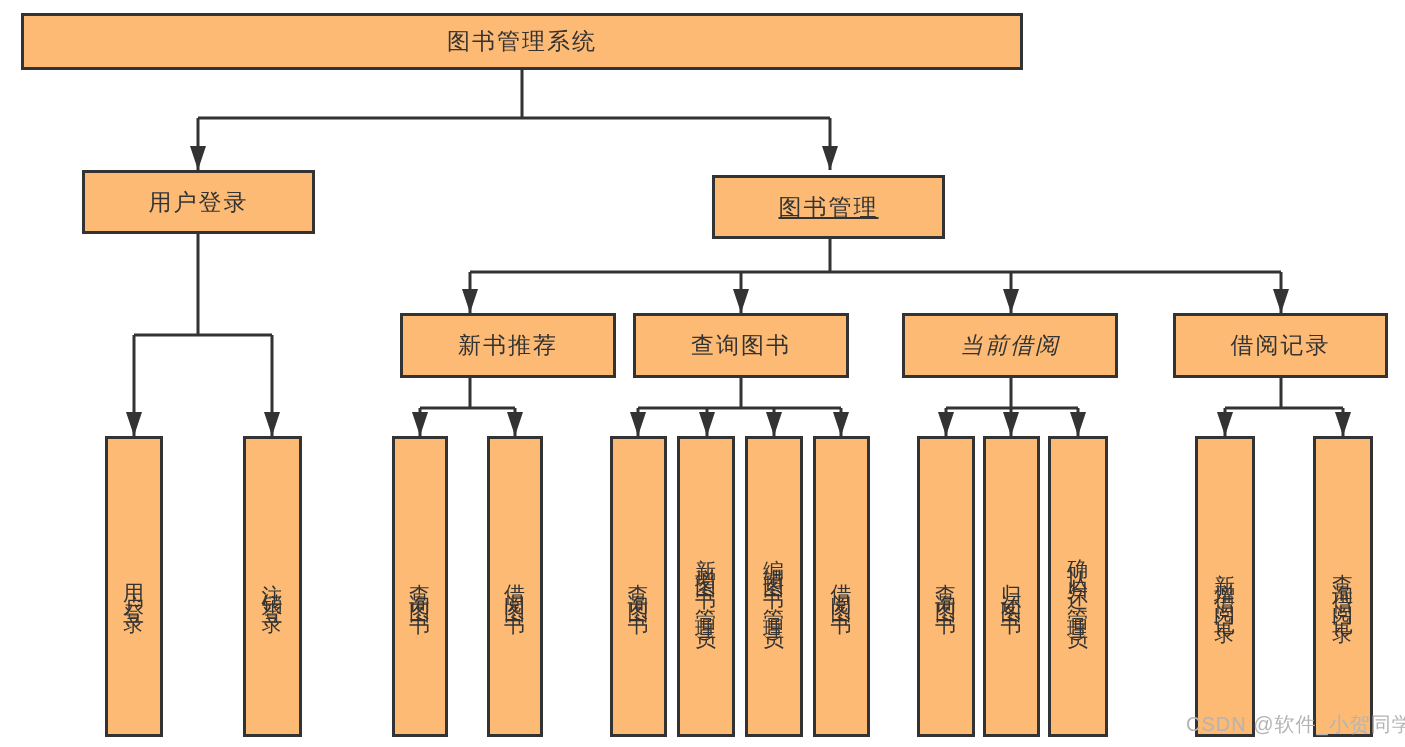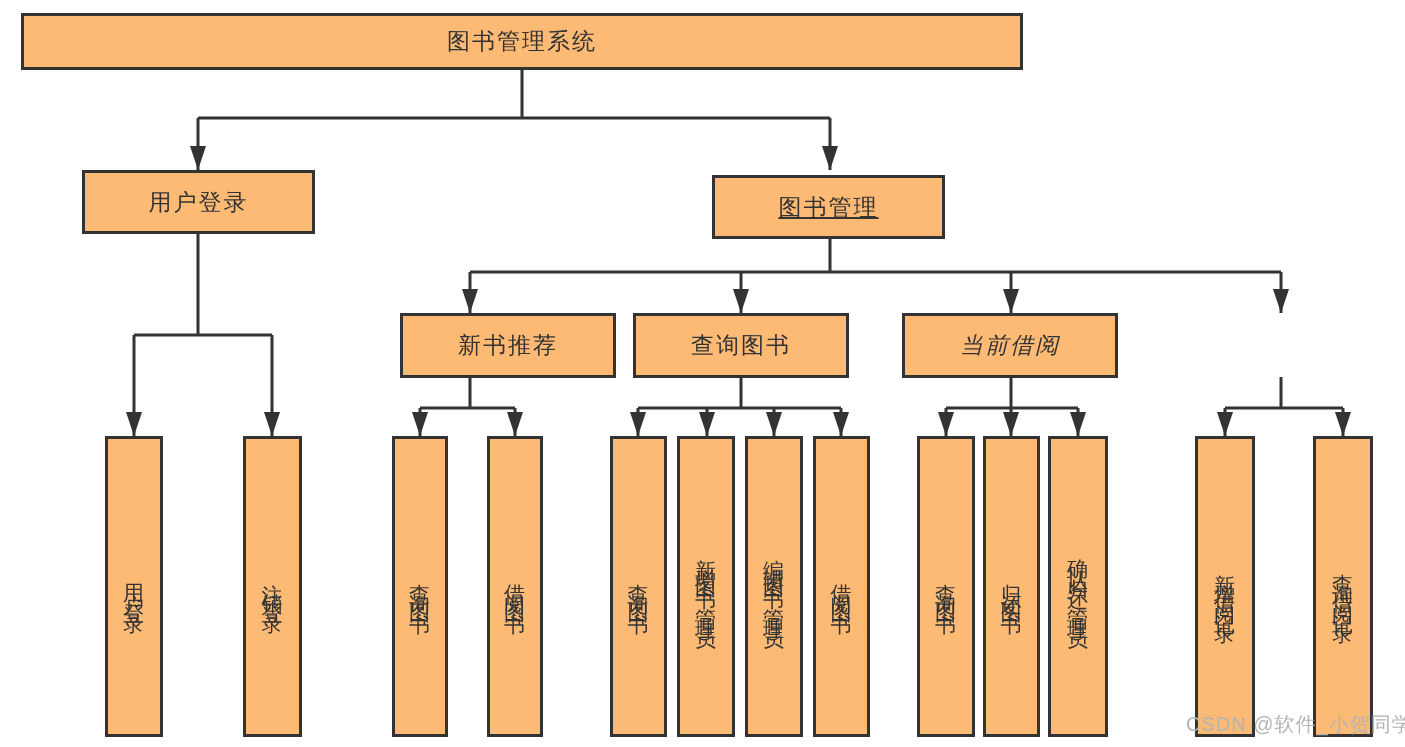--- a/index.html
+++ b/index.html
@@ -111,20 +111,21 @@
   </svg>
 
   <div class="box hbox" style="left:21px; top:13px; width:1002px; height:57px;">图书管理系统</div>
 
   <div class="box hbox" style="left:82px; top:170px; width:233px; height:64px;">用户登录</div>
   <div class="box hbox" style="left:712px; top:175px; width:233px; height:64px;text-decoration:underline;">图书管理</div>
 
   <div class="box hbox" style="left:362px; top:313px; width:216px; height:65px;margin-left:38px;">新书推荐</div>
   <div class="box hbox" style="left:633px; top:313px; width:216px; height:65px;">查询图书</div>
   <div class="box hbox" style="left:902px; top:313px; width:216px; height:65px;font-style:italic;">当前借阅</div>
+  <div class="box hbox" style="left:1173px; top:313px; width:215px; height:65px;">借阅记录</div>
 
   <div class="box vbox" style="left:105px; top:436px; width:58px; height:301px;">
     <span class="vtext">用户登录</span>
   </div>
   <div class="box vbox" style="left:243px; top:436px; width:59px; height:301px;">
     <span class="vtext">注销登录</span>
   </div>
 
   <div class="box vbox" style="left:392px; top:436px; width:56px; height:301px;">
     <span class="vtext">查询图书</span>

